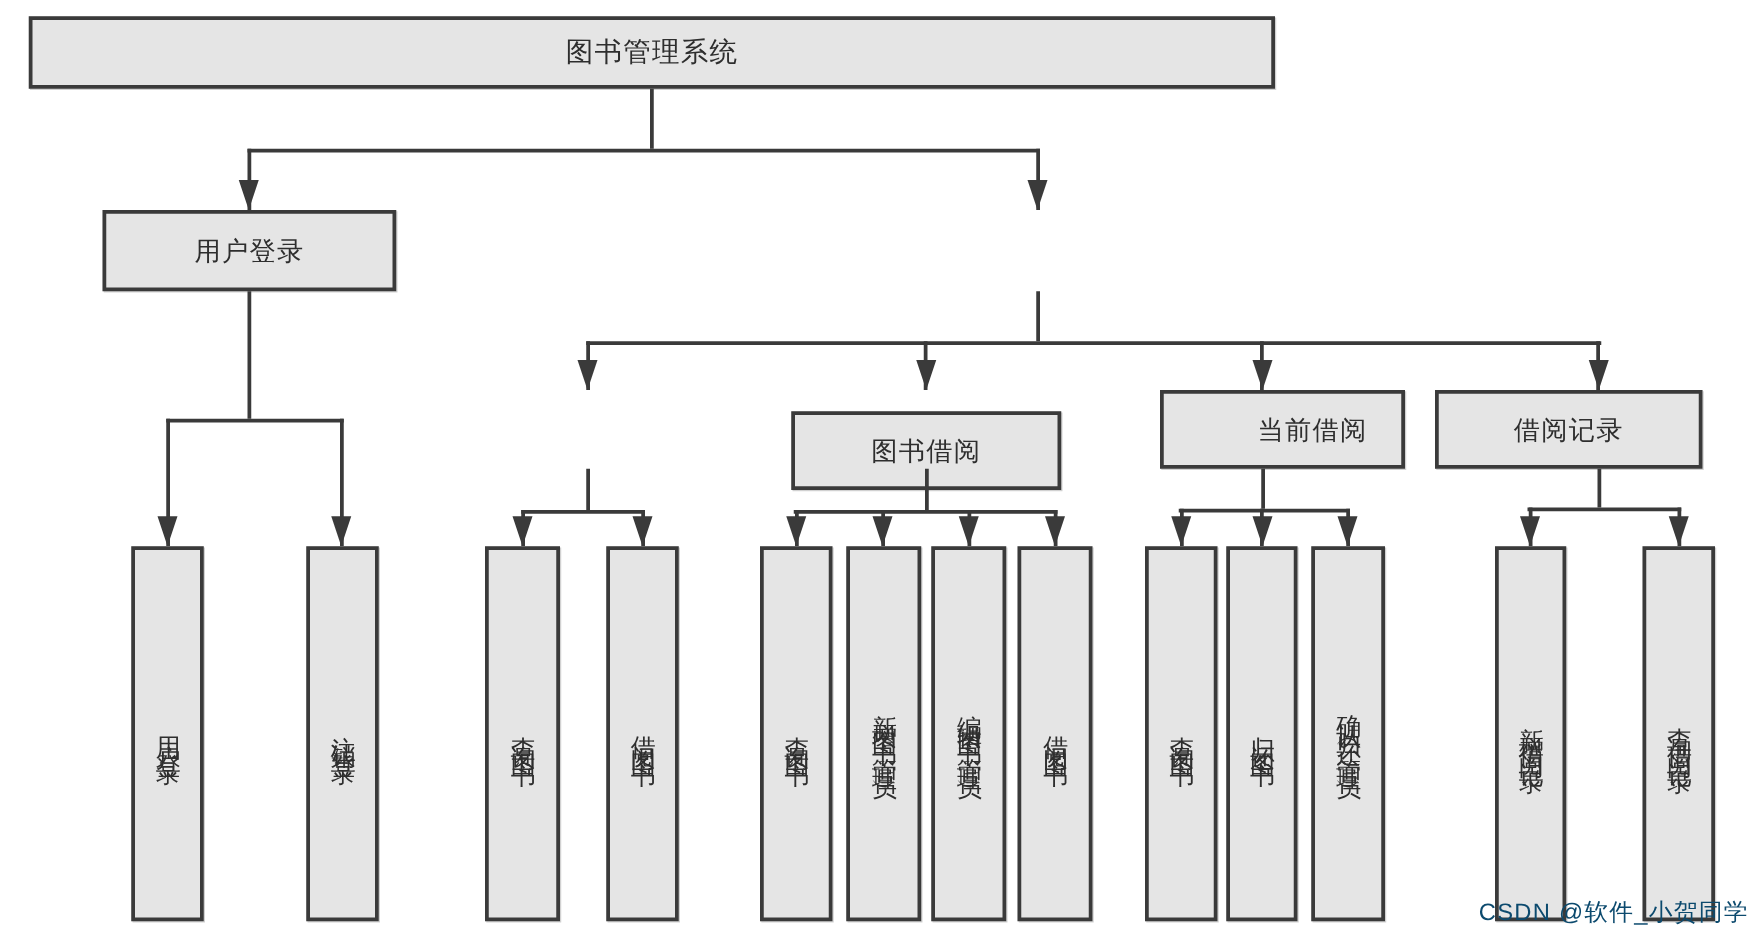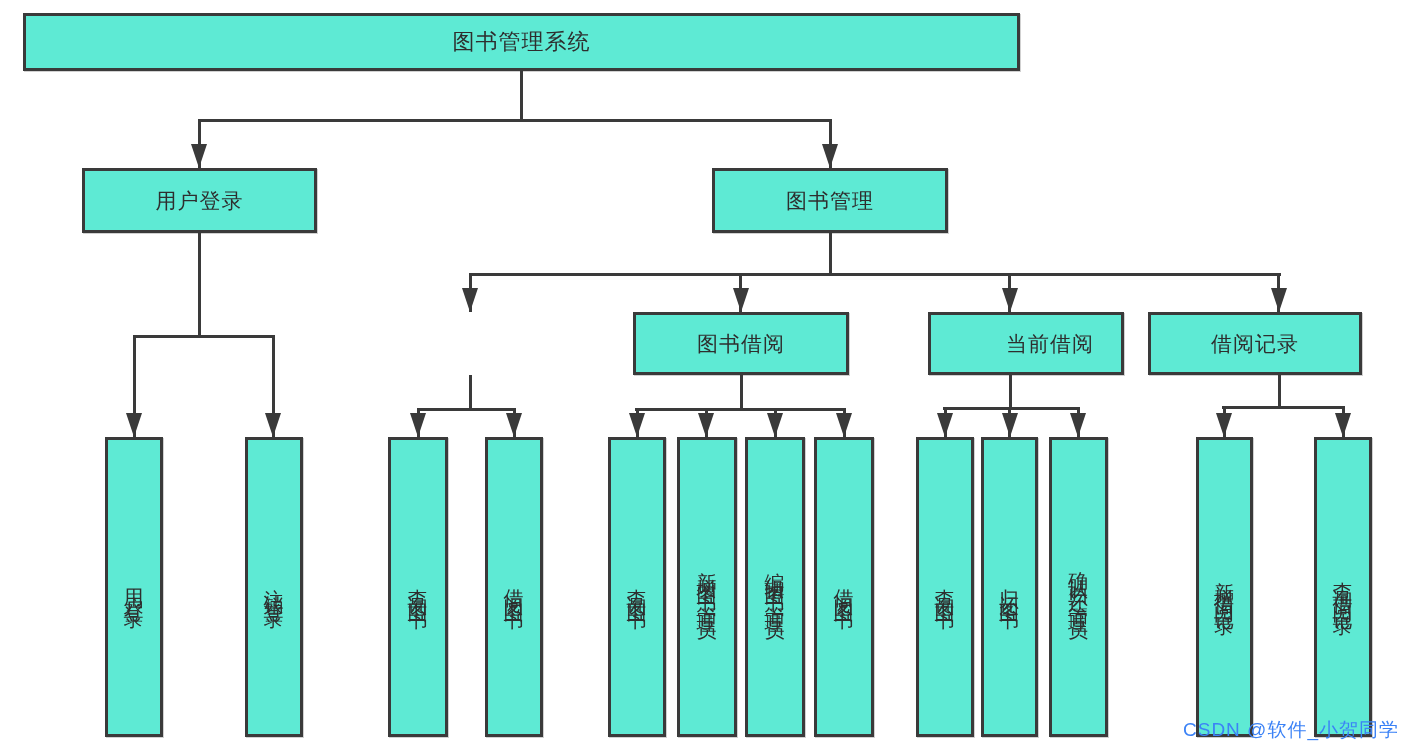--- a/index.html
+++ b/index.html
@@ -7,21 +7,21 @@
     position:relative;
     width:1405px;height:747px;
     background:#ffffff;
     overflow:hidden;
     font-family:"Liberation Sans", sans-serif;
     color:#2e2e2e;
   }
   .box{
     position:absolute;
     box-sizing:border-box;
-    background:#5eead4;
+    background:#e5e5e5;
     border:3px solid #3a3a3a;
     box-shadow:1px 1px 0 rgba(0,0,0,0.18);
     display:flex;align-items:center;justify-content:center;
     text-align:center;
     color:#2e2e2e;
   }
   .hbox{font-size:21px;letter-spacing:1px;}
   .rootbox{font-size:22px;letter-spacing:1px;}
   .vbox{
     writing-mode:vertical-rl;
@@ -35,62 +35,61 @@
   .arrowhead{
     position:absolute;width:0;height:0;
     border-left:8px solid transparent;
     border-right:8px solid transparent;
     border-top:24px solid #3a3a3a;
   }
   .watermark{
     position:absolute;
     left:1183px;top:717px;
     font-size:19px;
-    color:#3b82f6;
+    color:#0c4a6e;
     letter-spacing:1px;
     white-space:nowrap;
     text-align:right;
   }
 </style>
 </head>
 <body>
 
 <div class="canvas">
 
   <div class="box hbox rootbox" style="left:23px;top:13px;width:997px;height:58px;">图书管理系统</div>
 
   <div class="vline" style="left:520px;top:71px;width:3px;height:48px;"></div>
   <div class="hline" style="left:198px;top:119px;width:634px;height:3px;"></div>
   <div class="vline" style="left:198px;top:119px;width:3px;height:49px;"></div>
   <div class="arrowhead" style="left:191px;top:144px;"></div>
   <div class="vline" style="left:829px;top:119px;width:3px;height:49px;"></div>
   <div class="arrowhead" style="left:822px;top:144px;"></div>
 
   <div class="box hbox" style="left:82px;top:168px;width:235px;height:65px;">用户登录</div>
-  <div class="box hbox" style="left:712px;top:168px;width:236px;height:65px;">图书管理</div>
 
   <div class="vline" style="left:198px;top:233px;width:3px;height:102px;"></div>
   <div class="hline" style="left:133px;top:335px;width:142px;height:3px;"></div>
   <div class="vline" style="left:133px;top:335px;width:3px;height:102px;"></div>
   <div class="arrowhead" style="left:126px;top:413px;"></div>
   <div class="vline" style="left:272px;top:335px;width:3px;height:102px;"></div>
   <div class="arrowhead" style="left:265px;top:413px;"></div>
 
   <div class="vline" style="left:829px;top:233px;width:3px;height:40px;"></div>
   <div class="hline" style="left:469px;top:273px;width:812px;height:3px;"></div>
   <div class="vline" style="left:469px;top:273px;width:3px;height:39px;"></div>
   <div class="arrowhead" style="left:462px;top:288px;"></div>
   <div class="vline" style="left:739px;top:273px;width:3px;height:39px;"></div>
   <div class="arrowhead" style="left:733px;top:288px;"></div>
   <div class="vline" style="left:1008px;top:273px;width:3px;height:39px;"></div>
   <div class="arrowhead" style="left:1002px;top:288px;"></div>
   <div class="vline" style="left:1277px;top:273px;width:3px;height:39px;"></div>
   <div class="arrowhead" style="left:1271px;top:288px;"></div>
 
-  <div class="box hbox" style="left:633px;top:312px;width:216px;height:63px;">图书借阅</div>
+  <div class="box hbox" style="left:633px;top:329px;width:216px;height:63px;">图书借阅</div>
   <div class="box hbox" style="left:928px;top:312px;width:196px;height:63px;padding-left:48px;">当前借阅</div>
   <div class="box hbox" style="left:1148px;top:312px;width:214px;height:63px;">借阅记录</div>
 
   <div class="vline" style="left:469px;top:375px;width:3px;height:33px;"></div>
   <div class="hline" style="left:417px;top:408px;width:99px;height:3px;"></div>
   <div class="vline" style="left:417px;top:408px;width:3px;height:29px;"></div>
   <div class="arrowhead" style="left:410px;top:413px;"></div>
   <div class="vline" style="left:513px;top:408px;width:3px;height:29px;"></div>
   <div class="arrowhead" style="left:506px;top:413px;"></div>
 

